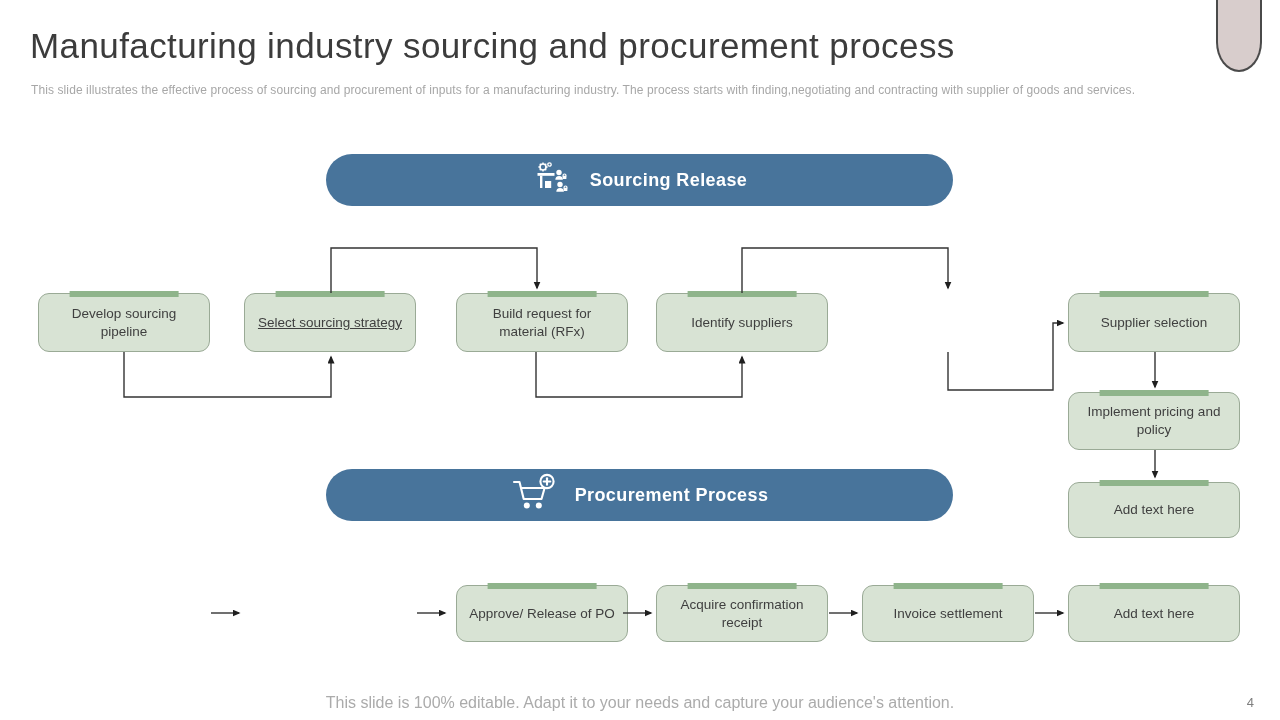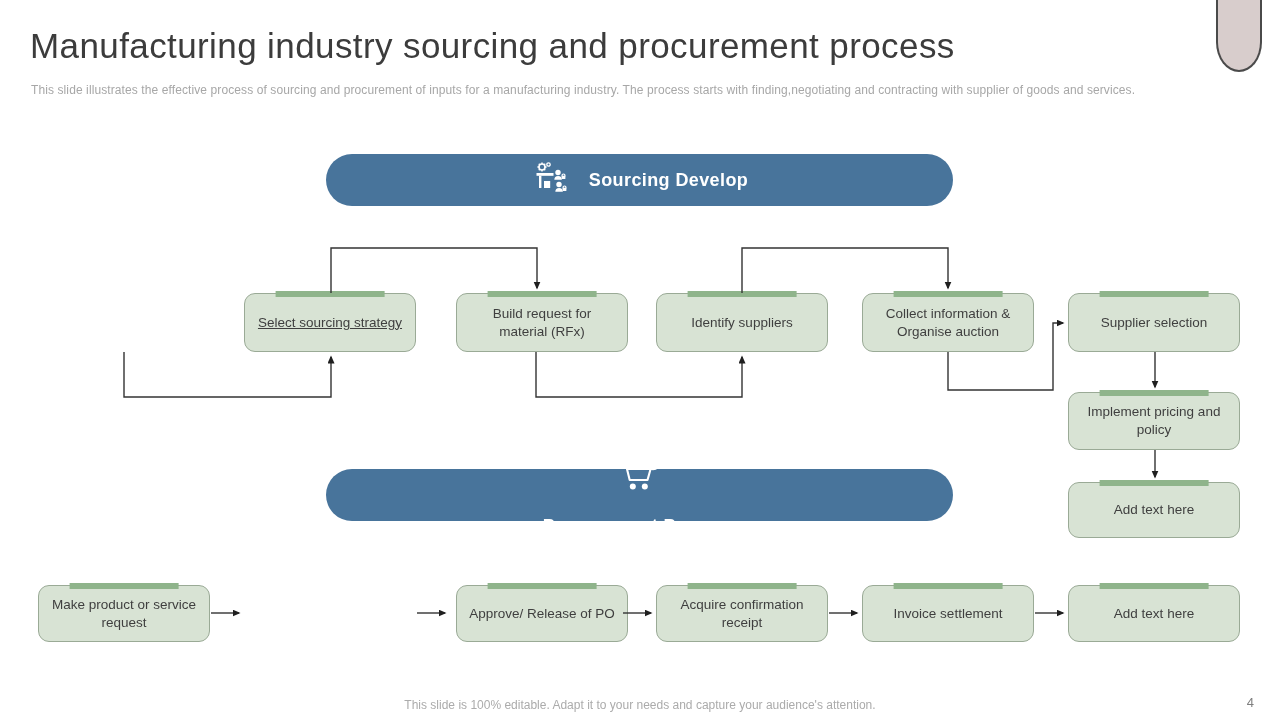--- a/index.html
+++ b/index.html
@@ -49,21 +49,21 @@
     width: 627px; height: 52px;
     background: #48749b;
     border-radius: 26px;
     display: flex;
     align-items: center;
     justify-content: center;
     gap: 18px;
     color: #ffffff;
   }
   .pill.sourcing { top: 154px; }
-  .pill.procurement { top: 469px; flex-direction: column; }
+  .pill.procurement { top: 469px; }
   .pill .pill-label {
     font-size: 18px;
     font-weight: 700;
     letter-spacing: 0.4px;
   }
   .pill svg { display: block; }
 
   
   .node {
     position: absolute;
@@ -109,21 +109,21 @@
     pointer-events: none;
     z-index: 5;
   }
 
   
   .footer {
     position: absolute;
     left: 0; bottom: 8px;
     width: 100%;
     text-align: center;
-    font-size: 12px;
+    font-size: 16px;
     color: #ababab;
   }
   .page-number {
     position: absolute;
     right: 26px; bottom: 10px;
     font-size: 13px;
     color: #7f7f7f;
   }
 </style>
 </head>
@@ -161,62 +161,59 @@
         <path d="M23.3 19.8 a3.8 3.8 0 0 1 7.6 0 z" fill="#ffffff"></path>
         <circle cx="32.5" cy="15.5" r="1.5" stroke="#ffffff" stroke-width="1.2"></circle>
         <rect x="30.6" y="15.8" width="3.8" height="3.2" rx="0.6" fill="#ffffff"></rect>
 
         <circle cx="28" cy="24.5" r="2.7" fill="#ffffff"></circle>
         <path d="M24.3 31.8 a3.8 3.8 0 0 1 7.6 0 z" fill="#ffffff"></path>
         <circle cx="33.5" cy="27.5" r="1.5" stroke="#ffffff" stroke-width="1.2"></circle>
         <rect x="31.6" y="27.8" width="3.8" height="3.2" rx="0.6" fill="#ffffff"></rect>
       </svg>
     </span>
-    <span class="pill-label">Sourcing Develop</span>
+    <span class="pill-label">Sourcing Release</span>
   </div>
 
   <div class="pill procurement">
     <span>
       <svg width="46" height="44" viewBox="0 0 46 44" fill="none">
         <path d="M3 9 H8.5 L12.7 26 H30.5 L33.6 15 H10.2" stroke="#ffffff" stroke-width="2.1" stroke-linejoin="round" stroke-linecap="round"></path>
         <circle cx="15.8" cy="32.5" r="3" fill="#ffffff"></circle>
         <circle cx="27.8" cy="32.5" r="3" fill="#ffffff"></circle>
         <circle cx="36" cy="8.5" r="6.6" stroke="#ffffff" stroke-width="2.1"></circle>
         <line x1="36" y1="5.2" x2="36" y2="11.8" stroke="#ffffff" stroke-width="2.1" stroke-linecap="round"></line>
         <line x1="32.7" y1="8.5" x2="39.3" y2="8.5" stroke="#ffffff" stroke-width="2.1" stroke-linecap="round"></line>
       </svg>
     </span>
     <span class="pill-label">Procurement Process</span>
   </div>
 
+  <div class="node r1 c1">
+      <span>Develop sourcing pipeline</span>
+    </div>
   <div class="node r1 c2">
       <span>Select sourcing strategy</span>
     </div>
   <div class="node r1 c3">
       <span>Build request for material (RFx)</span>
     </div>
   <div class="node r1 c4">
       <span>Identify  suppliers</span>
     </div>
-  <div class="node r1 c5">
-      <span>Collect information &amp; Organise auction</span>
-    </div>
   <div class="node r1 c6">
       <span>Supplier selection</span>
     </div>
   <div class="node implement">
       <span>Implement  pricing and policy</span>
     </div>
   <div class="node addtext-right">
       <span>Add text here</span>
     </div>
 
-  <div class="node r2 c1">
-      <span>Make product or service request</span>
-    </div>
   <div class="node r2 c3">
       <span>Approve/ Release of PO</span>
     </div>
   <div class="node r2 c5">
       <span>Invoice settlement</span>
     </div>
   <div class="node r2 c4">
       <span>Acquire confirmation receipt</span>
     </div>
   <div class="node r2 c6">

